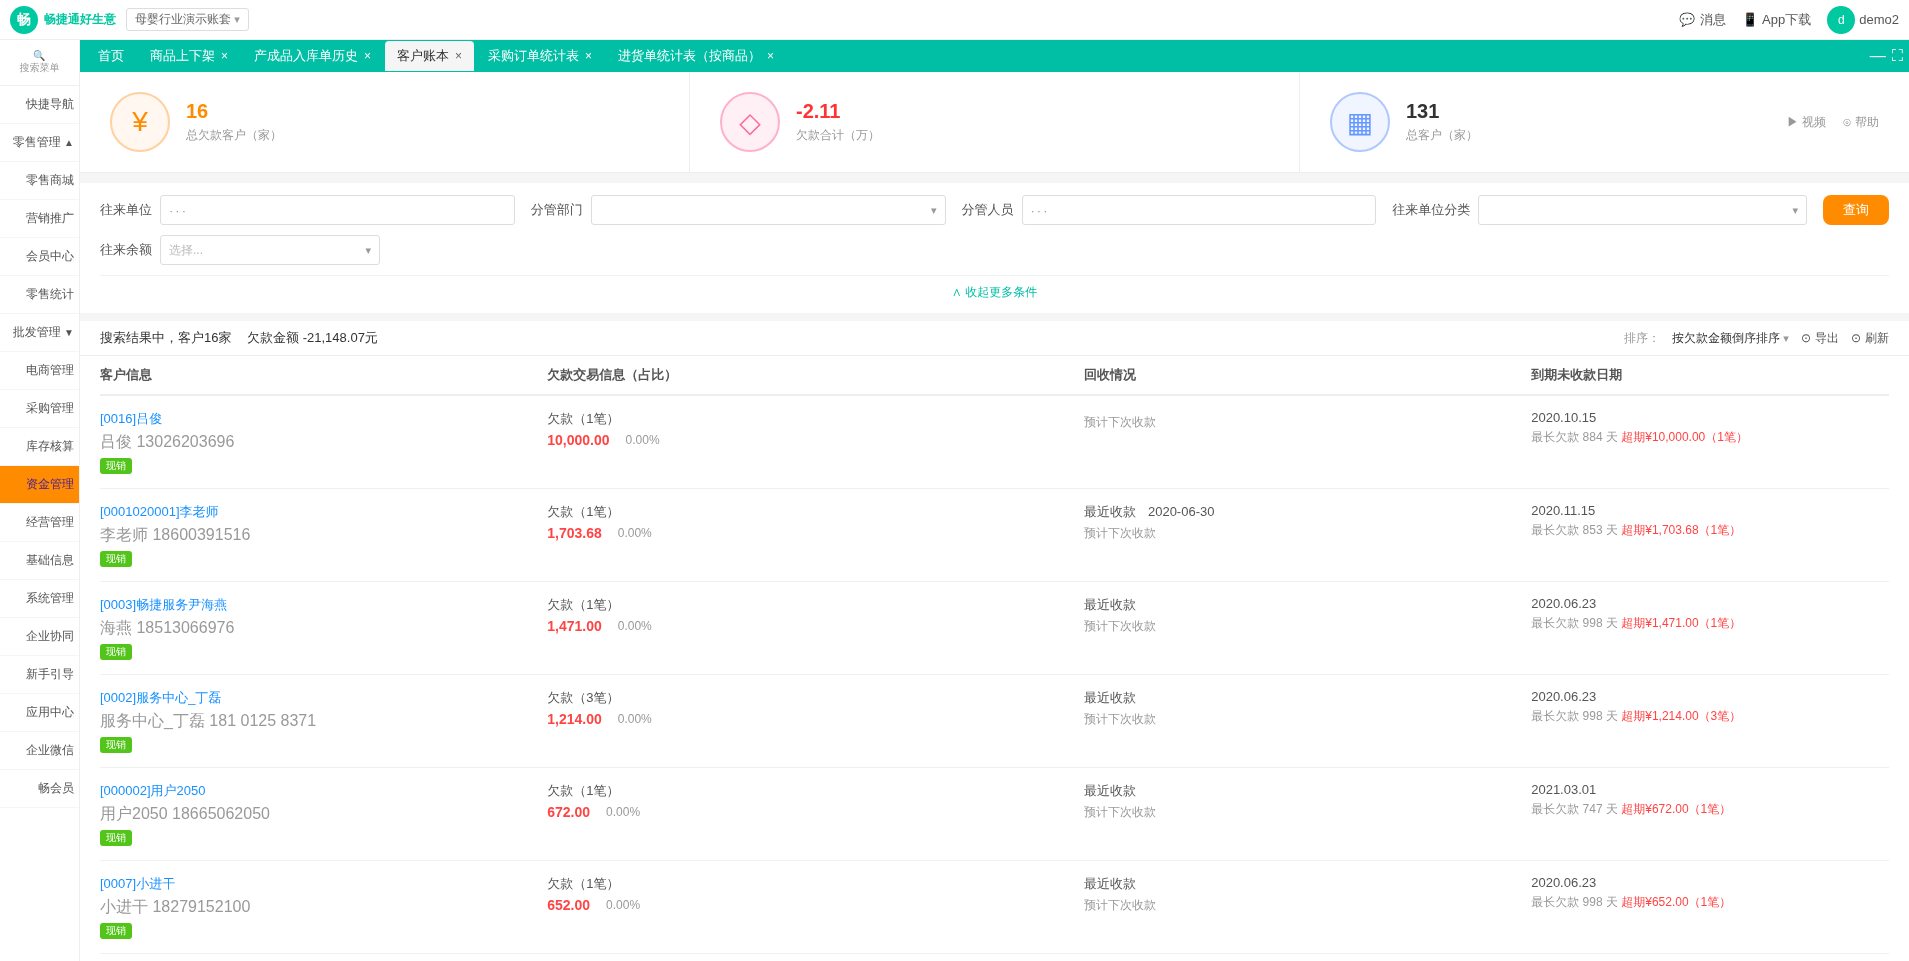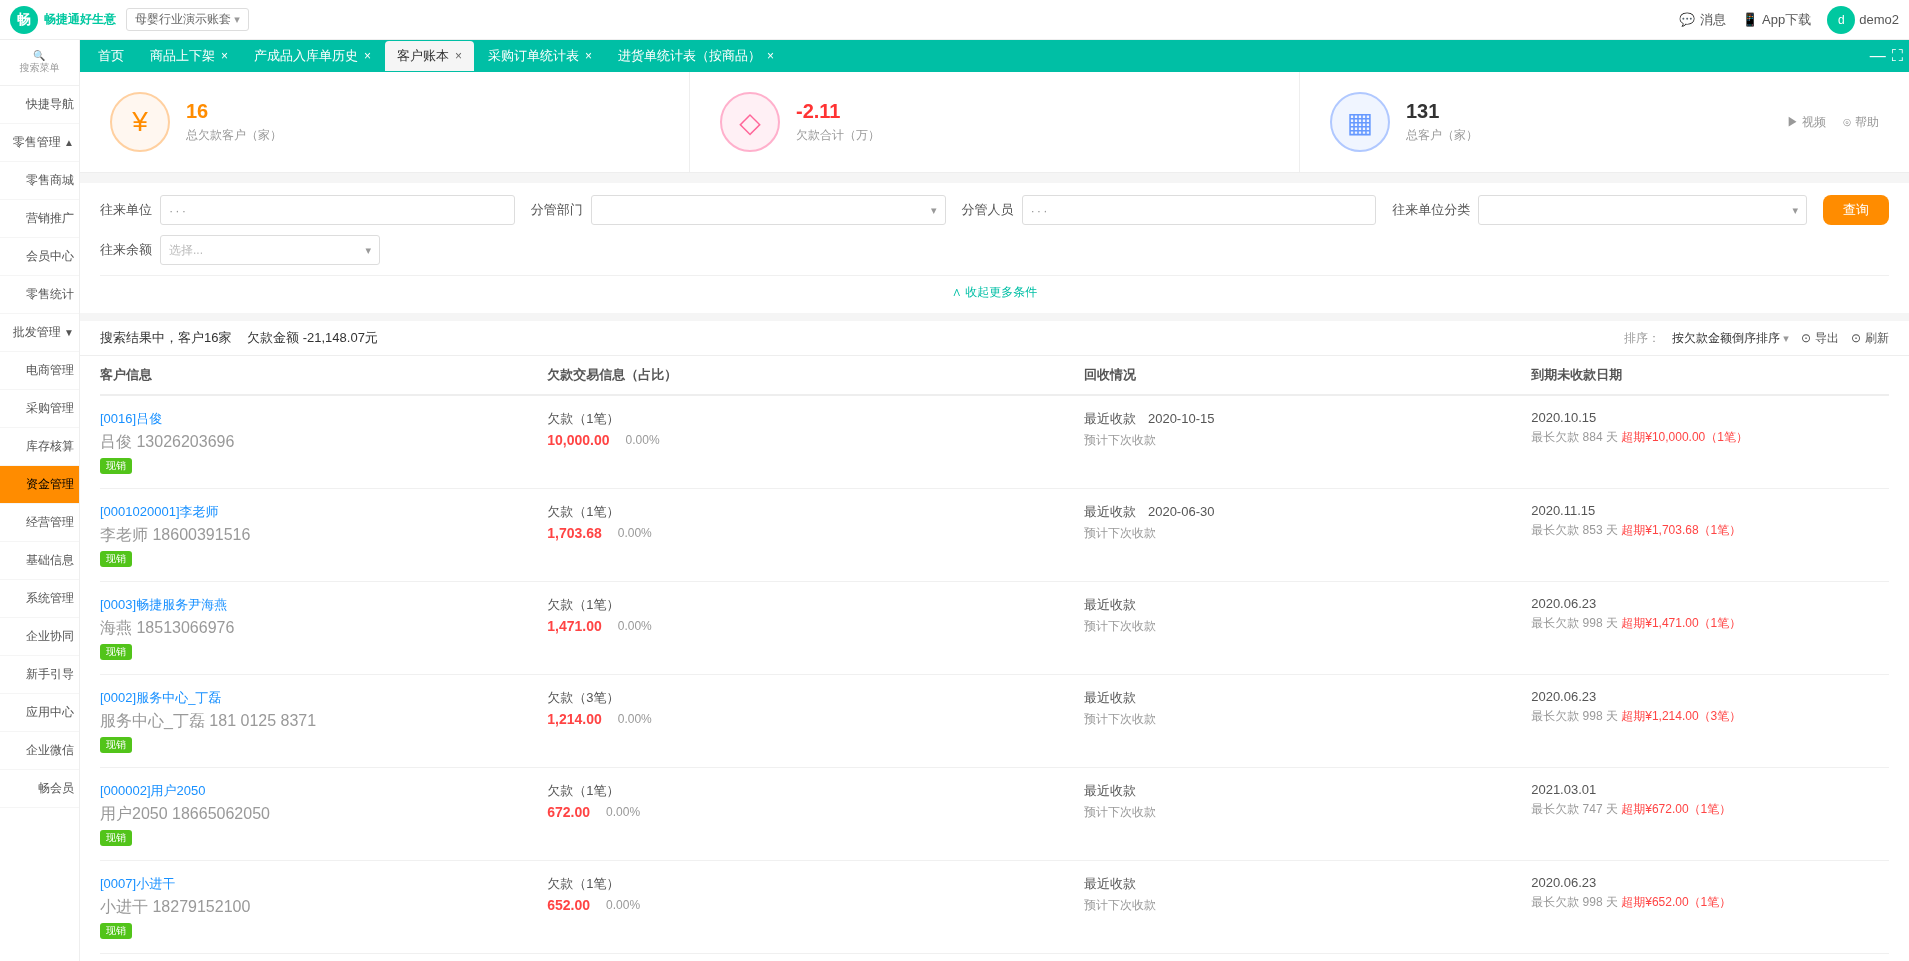--- a/index.html
+++ b/index.html
@@ -17,21 +17,21 @@
 
     
     .main-layout { display: flex; flex: 1; overflow: hidden; }
 
     
     .sidebar { width: 80px; background: #fff; border-right: 1px solid #eee; display: flex; flex-direction: column; overflow-y: auto; }
     .sidebar-search { padding: 10px 0; text-align: center; font-size: 12px; color: #555; cursor: pointer; border-bottom: 1px solid #f0f0f0; }
     .sidebar-search span { display: block; font-size: 10px; color: #999; }
     .sidebar-nav { display: flex; flex-direction: column; }
     .sidebar-item { padding: 10px 5px; text-align: right; font-size: 12px; color: #555; cursor: pointer; border-bottom: 1px solid #f5f5f5; }
-    .sidebar-item.active { background: #ff8c00; color: #000000; padding-left: 8px; }
+    .sidebar-item.active { background: #ff8c00; color: #4c1d95; padding-left: 8px; }
     .sidebar-item .arrow { font-size: 10px; }
 
     
     .content-area { flex: 1; display: flex; flex-direction: column; overflow: hidden; }
 
     
     .tab-bar { display: flex; background: #00bfa5; align-items: center; height: 32px; padding: 0 6px; gap: 2px; }
     .tab { display: flex; align-items: center; gap: 6px; padding: 6px 12px; font-size: 13px; cursor: pointer; border-radius: 4px 4px 0 0; color: #fff; background: transparent; }
     .tab.active { background: #f5f5f5; color: #333; }
     .tab-close { font-size: 12px; color: #fff; cursor: pointer; }
@@ -356,21 +356,20 @@
               <span class="tag-active">现销</span>
             </div>
             <div class="debt-info col-debt">
               <div class="debt-label">欠款（1笔）</div>
               <div class="debt-row">
                 <div class="debt-amount">10,000.00</div>
                 <span class="debt-ratio">0.00%</span>
               </div>
             </div>
             <div class="collection-info col-collection">
-              <div><span class="collection-label">最近收款</span><span class="collection-date">2020-10-15</span></div>
               <div class="collection-sub">预计下次收款</div>
             </div>
             <div class="overdue-info col-overdue">
               <div class="overdue-date">2020.10.15</div>
               <div class="overdue-detail">最长欠款 884 天 <span class="overdue-link">超期¥10,000.00（1笔）</span></div>
             </div>
           </div>
 
           <div class="table-row">
             <div class="customer-info col-customer">

